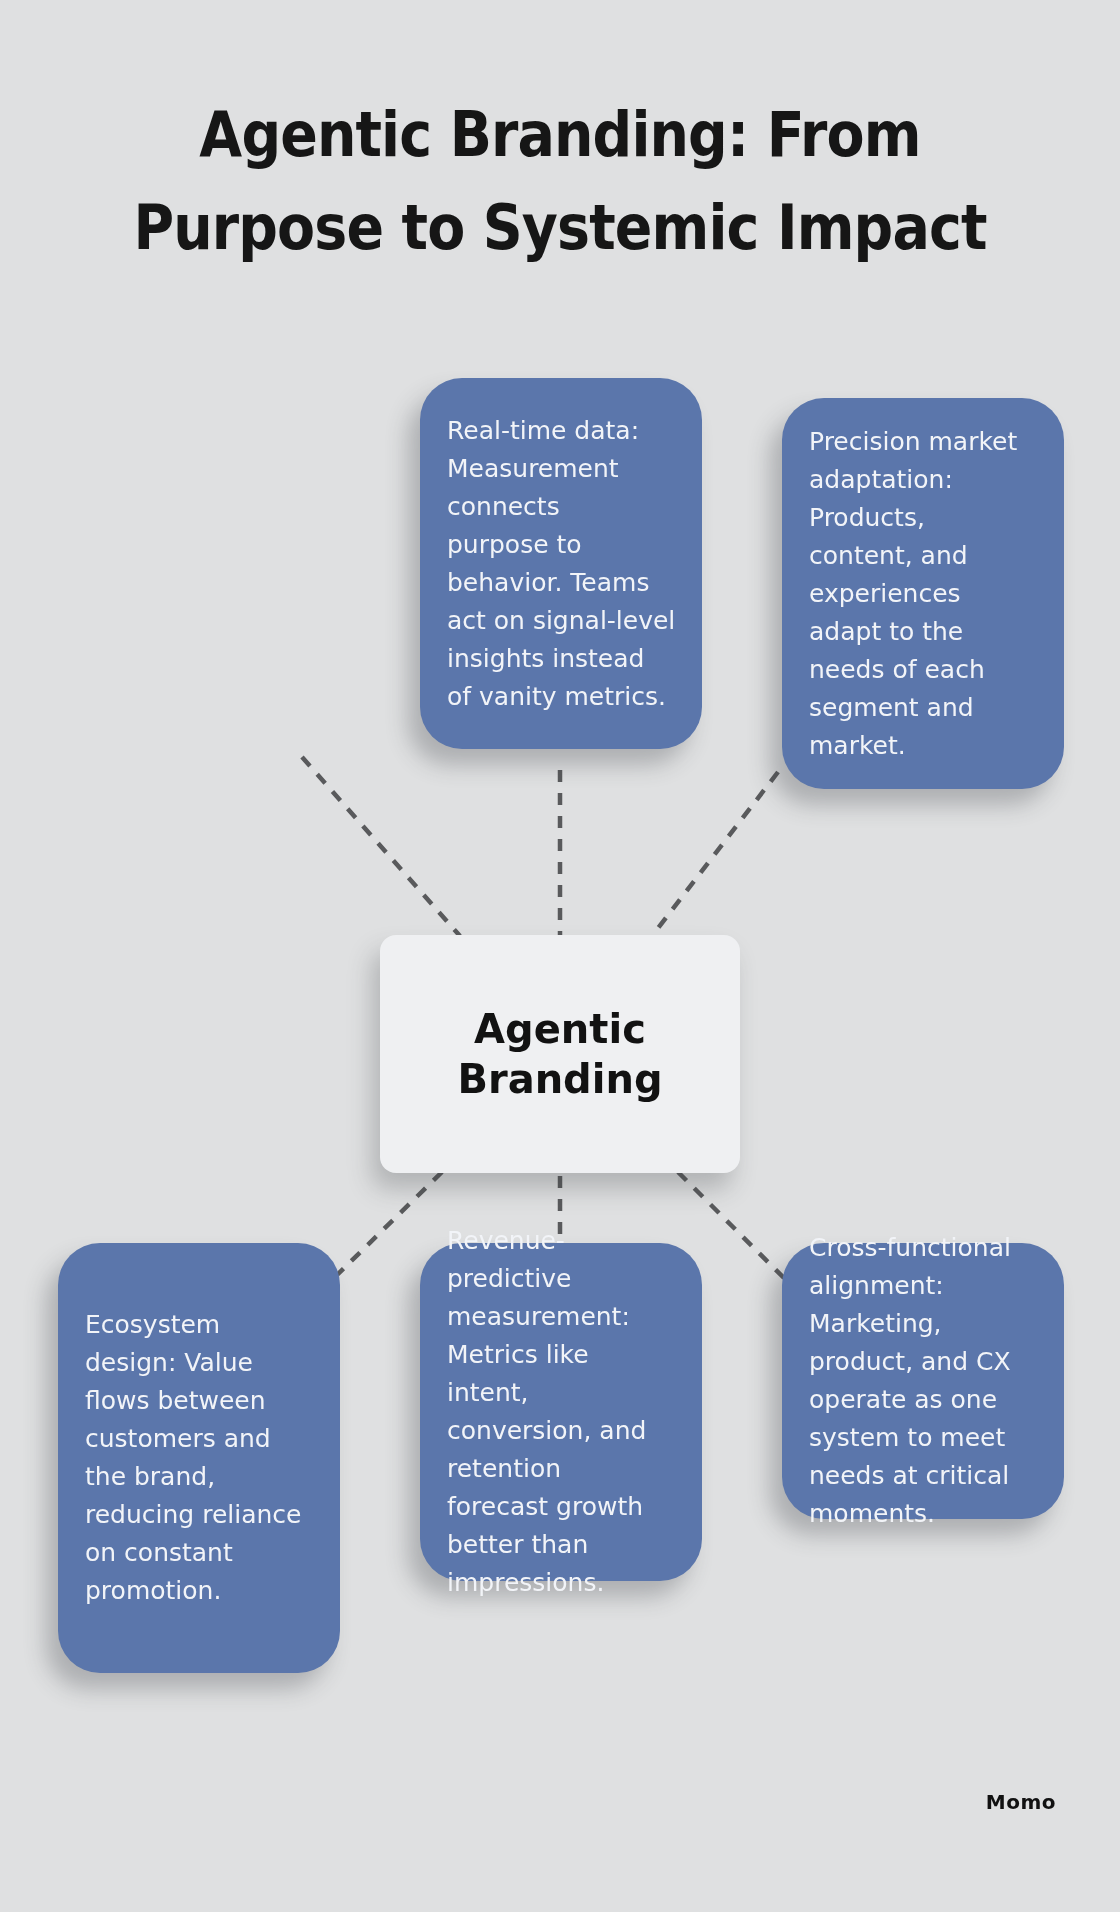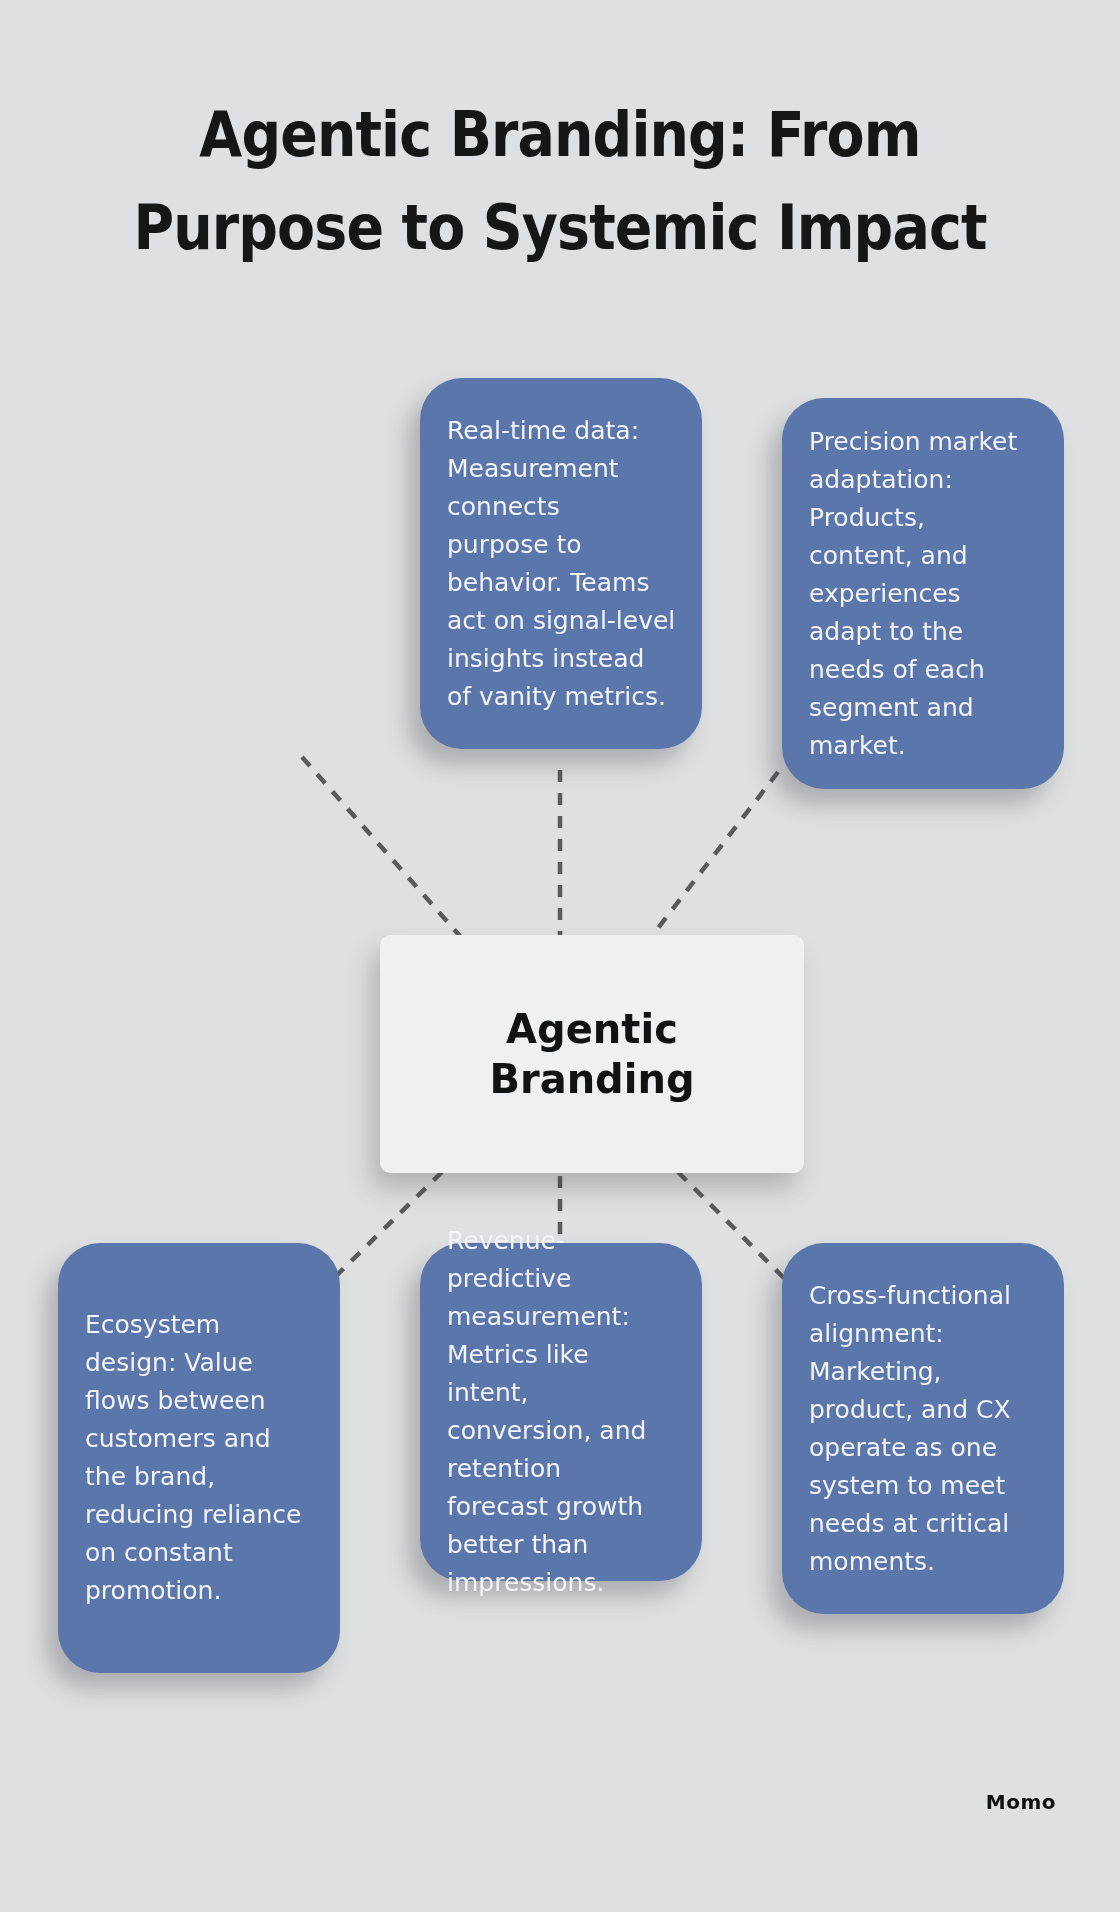--- a/index.html
+++ b/index.html
@@ -59,29 +59,29 @@
     margin: 0;
     font-size: 25px;
     line-height: 38px;
     white-space: pre-line;
   }
   .card.c1 { left: 58px;  top: 398px;  height: 458px; }
   .card.c2 { left: 420px; top: 378px;  height: 371px; }
   .card.c3 { left: 782px; top: 398px;  height: 391px; }
   .card.c4 { left: 58px;  top: 1243px; height: 430px; }
   .card.c5 { left: 420px; top: 1243px; height: 338px; }
-  .card.c6 { left: 782px; top: 1243px; height: 371px; }
+  .card.c6 { left: 782px; top: 1243px; height: 276px; }
   .center-node {
     position: absolute;
     left: 380px;
     top: 935px;
-    width: 424px;
+    width: 360px;
     height: 238px;
     background: #eff0f2;
-    border-radius: 10px;
+    border-radius: 16px;
     box-shadow: -8px 16px 24px rgba(60, 64, 70, 0.28);
     display: flex;
     align-items: center;
     justify-content: center;
     z-index: 3;
   }
   .center-node p {
     margin: 0;
     text-align: center;
     font-size: 40px;

